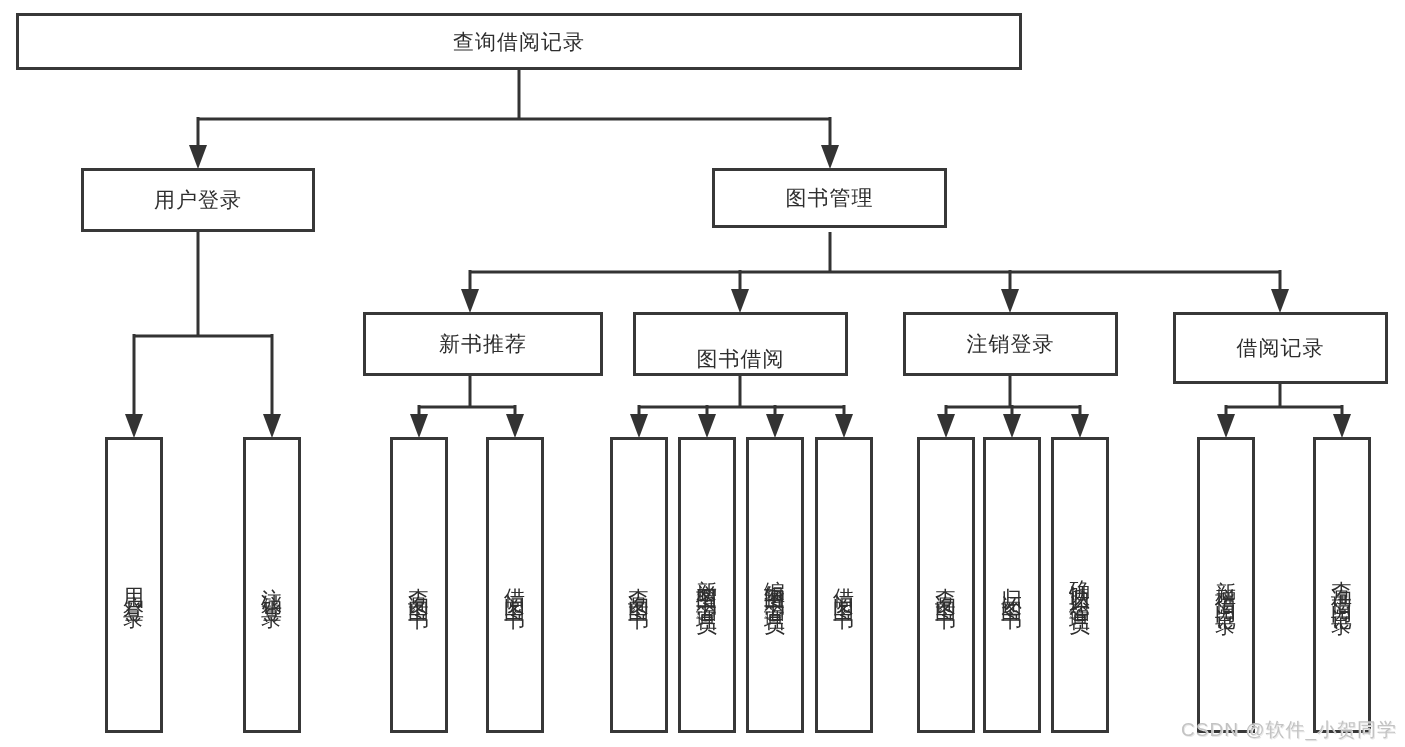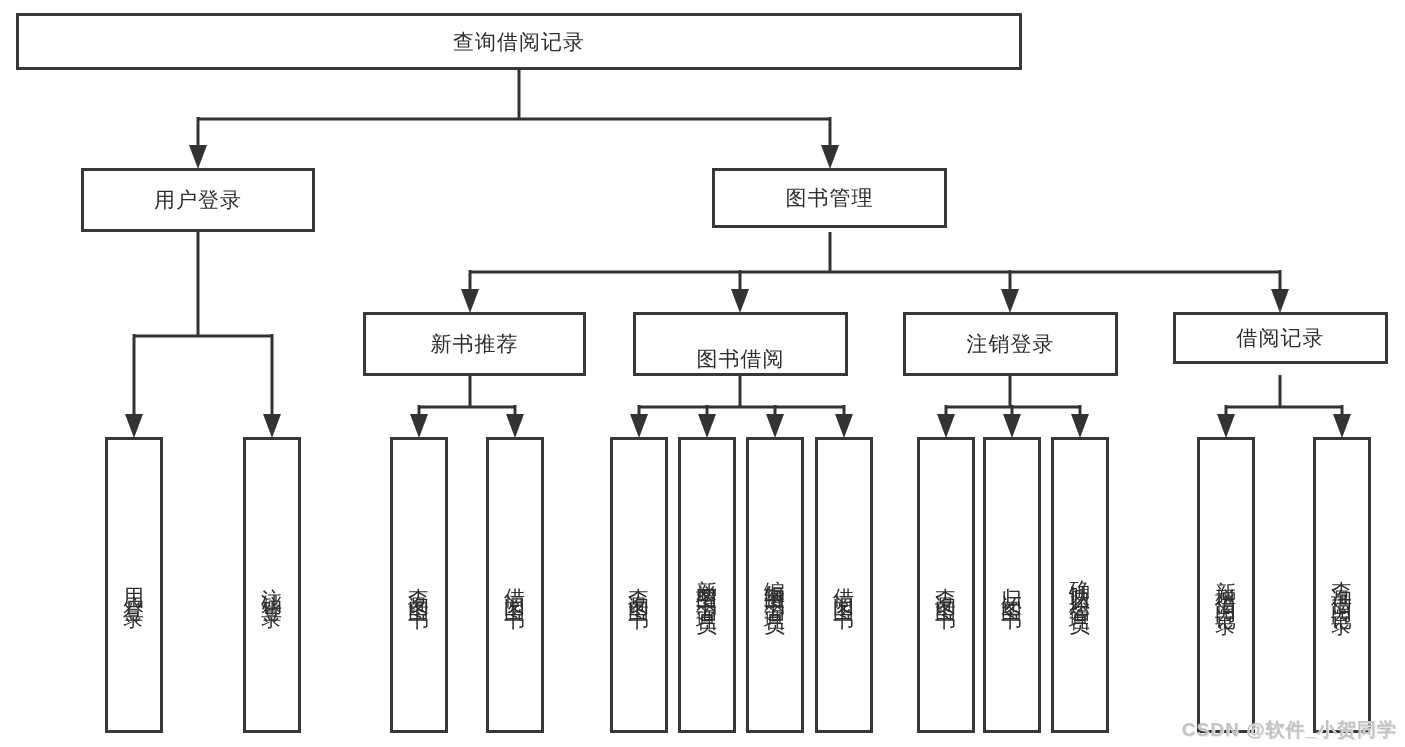--- a/index.html
+++ b/index.html
@@ -51,21 +51,20 @@
   }
   .watermark {
     position: absolute;
     right: 8px;
     bottom: 4px;
     font-size: 19px;
     color: #c3c3c3;
     letter-spacing: 1px;
     z-index: 3;
     text-shadow: 1px 1px 0 #e9e9e9;
-    font-weight: bold;
   }
 </style>
 </head>
 <body>
 
 <div class="canvas">
 
   <svg class="connector-layer" viewBox="0 0 1405 747" xmlns="http://www.w3.org/2000/svg">
     <g stroke="#333333" stroke-width="3" fill="none">
 
@@ -143,30 +142,30 @@
     <span>查询借阅记录</span>
   </div>
 
   <div class="node hnode" style="left:81px; top:168px; width:234px; height:64px;">
     <span>用户登录</span>
   </div>
   <div class="node hnode" style="left:712px; top:168px; width:235px; height:60px;">
     <span>图书管理</span>
   </div>
 
-  <div class="node hnode" style="left:363px; top:312px; width:223px; height:64px;">
+  <div class="node hnode" style="left:363px; top:312px; width:240px; height:64px;">
     <span>新书推荐</span>
   </div>
   <div class="node hnode" style="left:633px; top:312px; width:215px; height:64px;align-items:flex-end;">
     <span>图书借阅</span>
   </div>
   <div class="node hnode" style="left:903px; top:312px; width:215px; height:64px;">
     <span>注销登录</span>
   </div>
-  <div class="node hnode" style="left:1173px; top:312px; width:215px; height:52px;">
+  <div class="node hnode" style="left:1173px; top:312px; width:215px; height:72px;">
     <span>借阅记录</span>
   </div>
 
   <div class="node vnode" style="left:105px; top:437px; width:58px; height:296px;">
     <span class="vtext">用户登录</span>
   </div>
   <div class="node vnode" style="left:243px; top:437px; width:58px; height:296px;">
     <span class="vtext">注销登录</span>
   </div>
 

